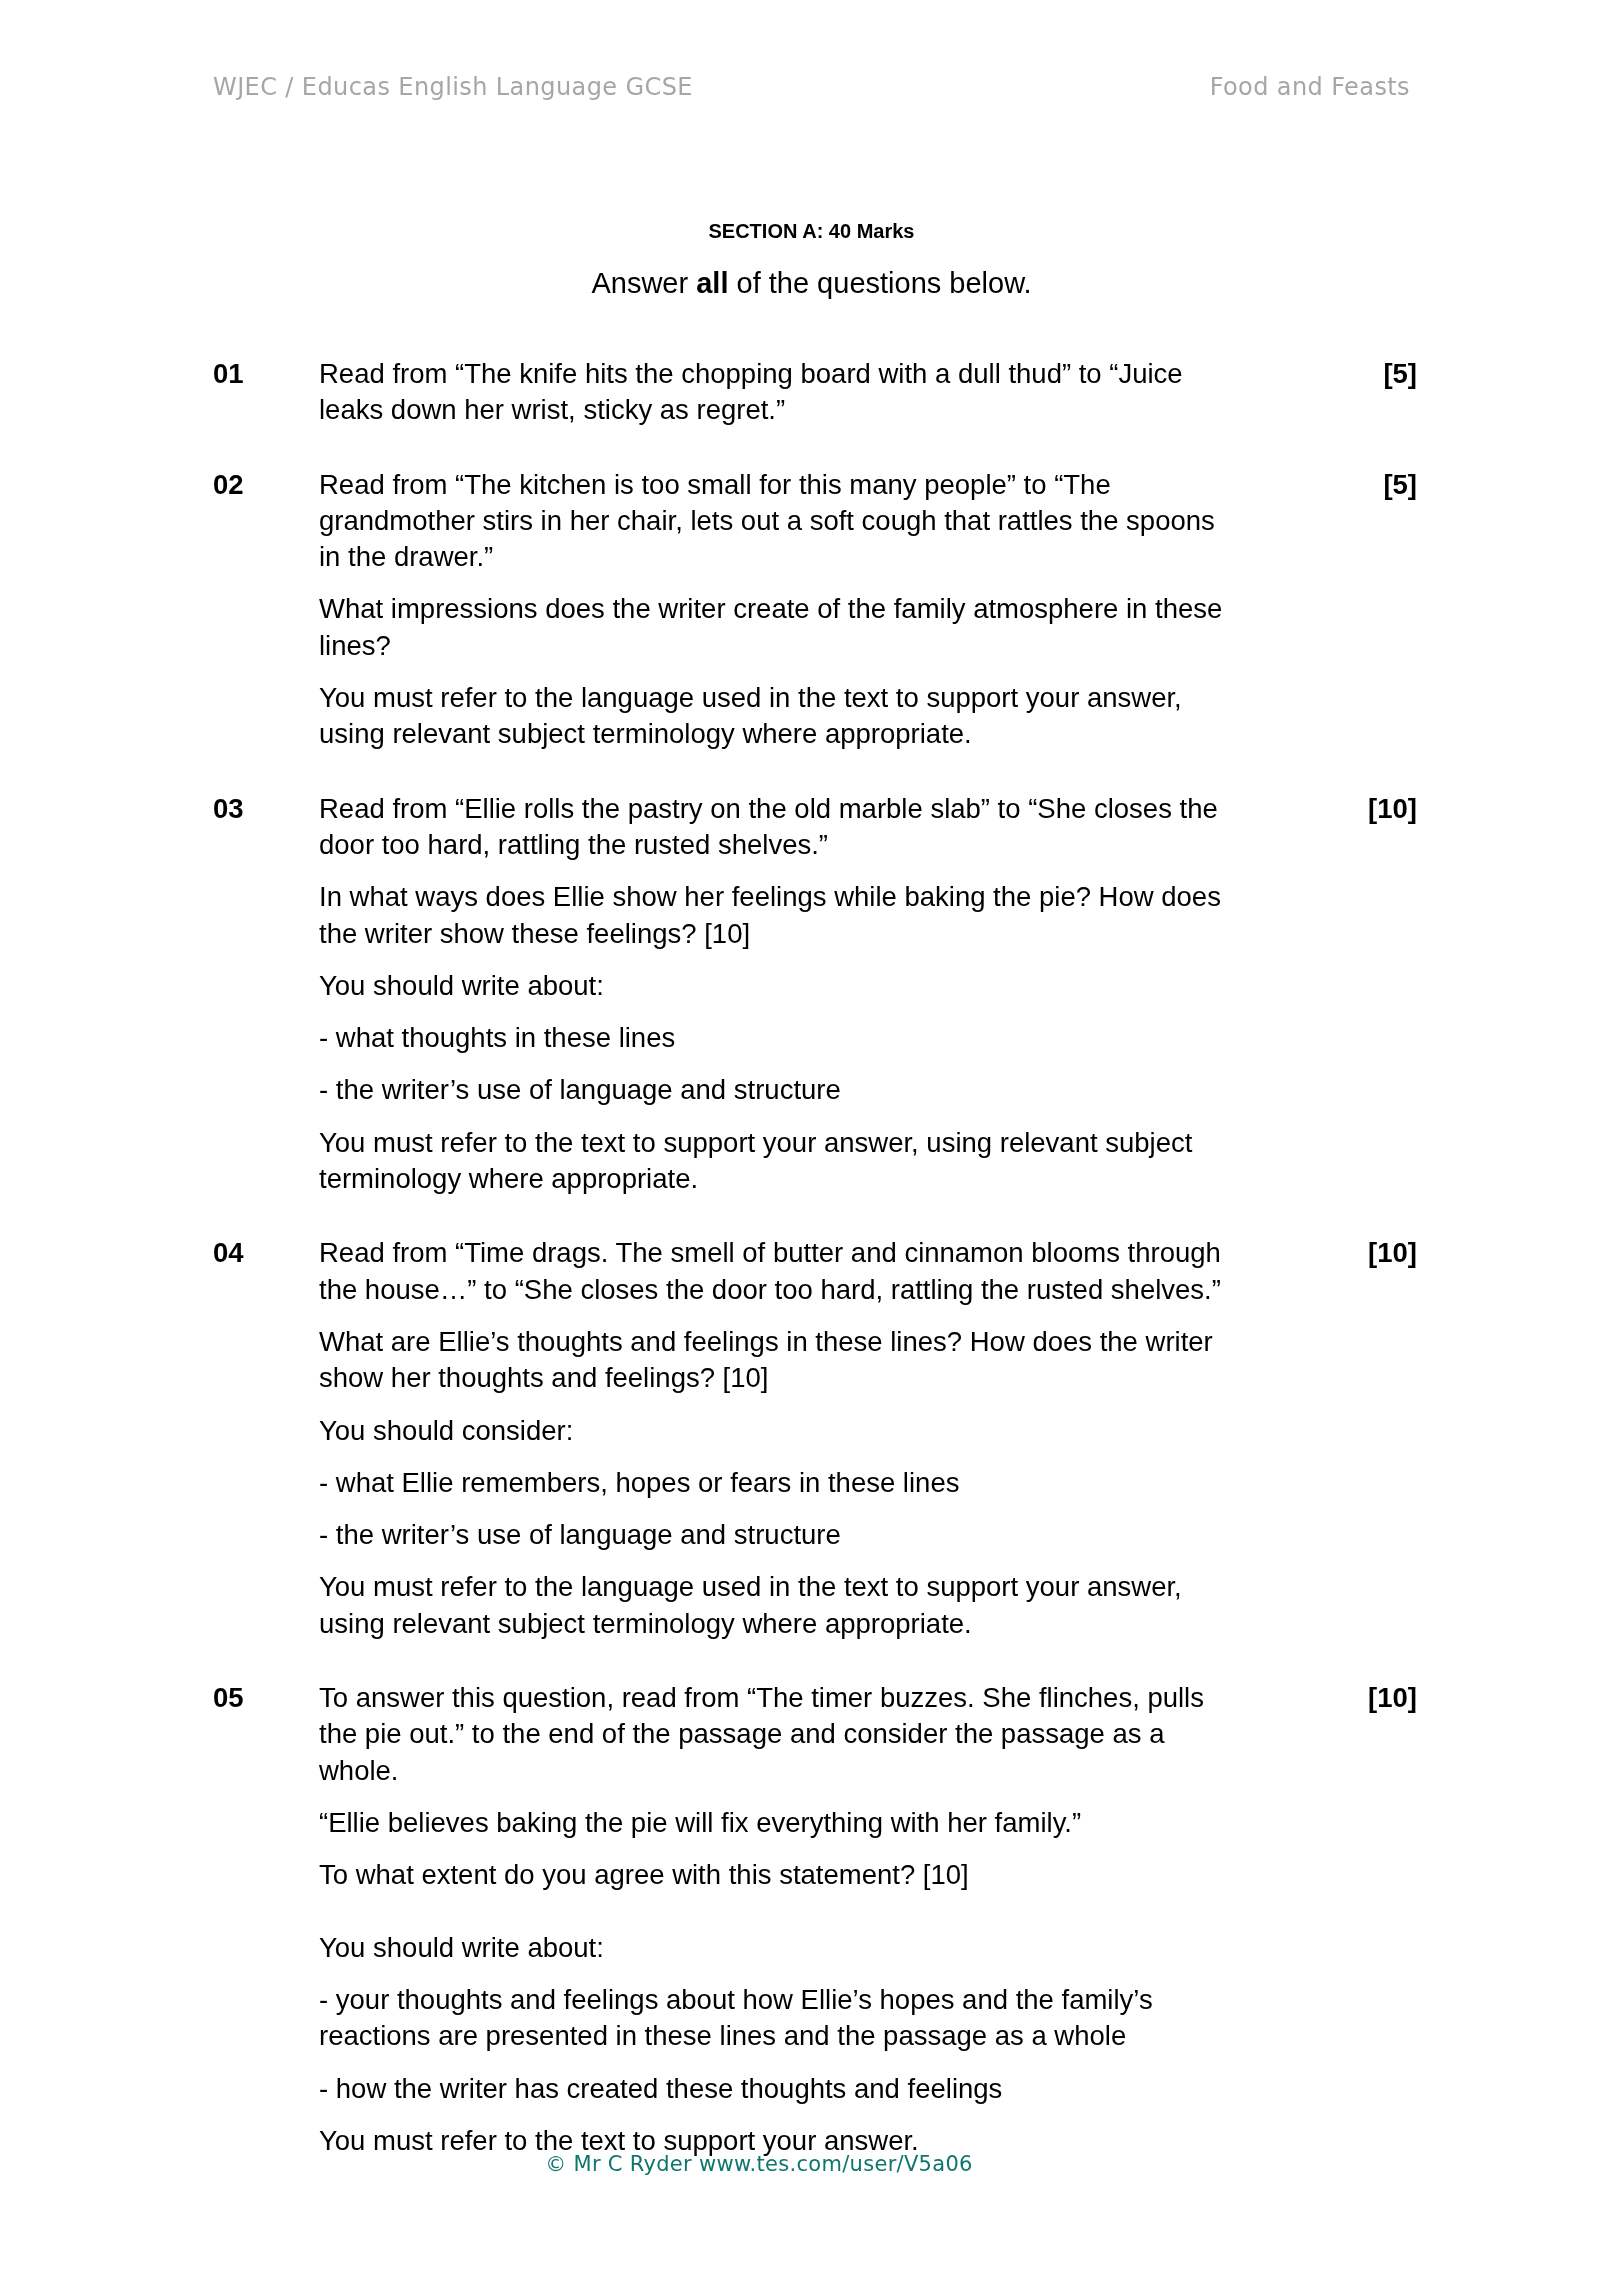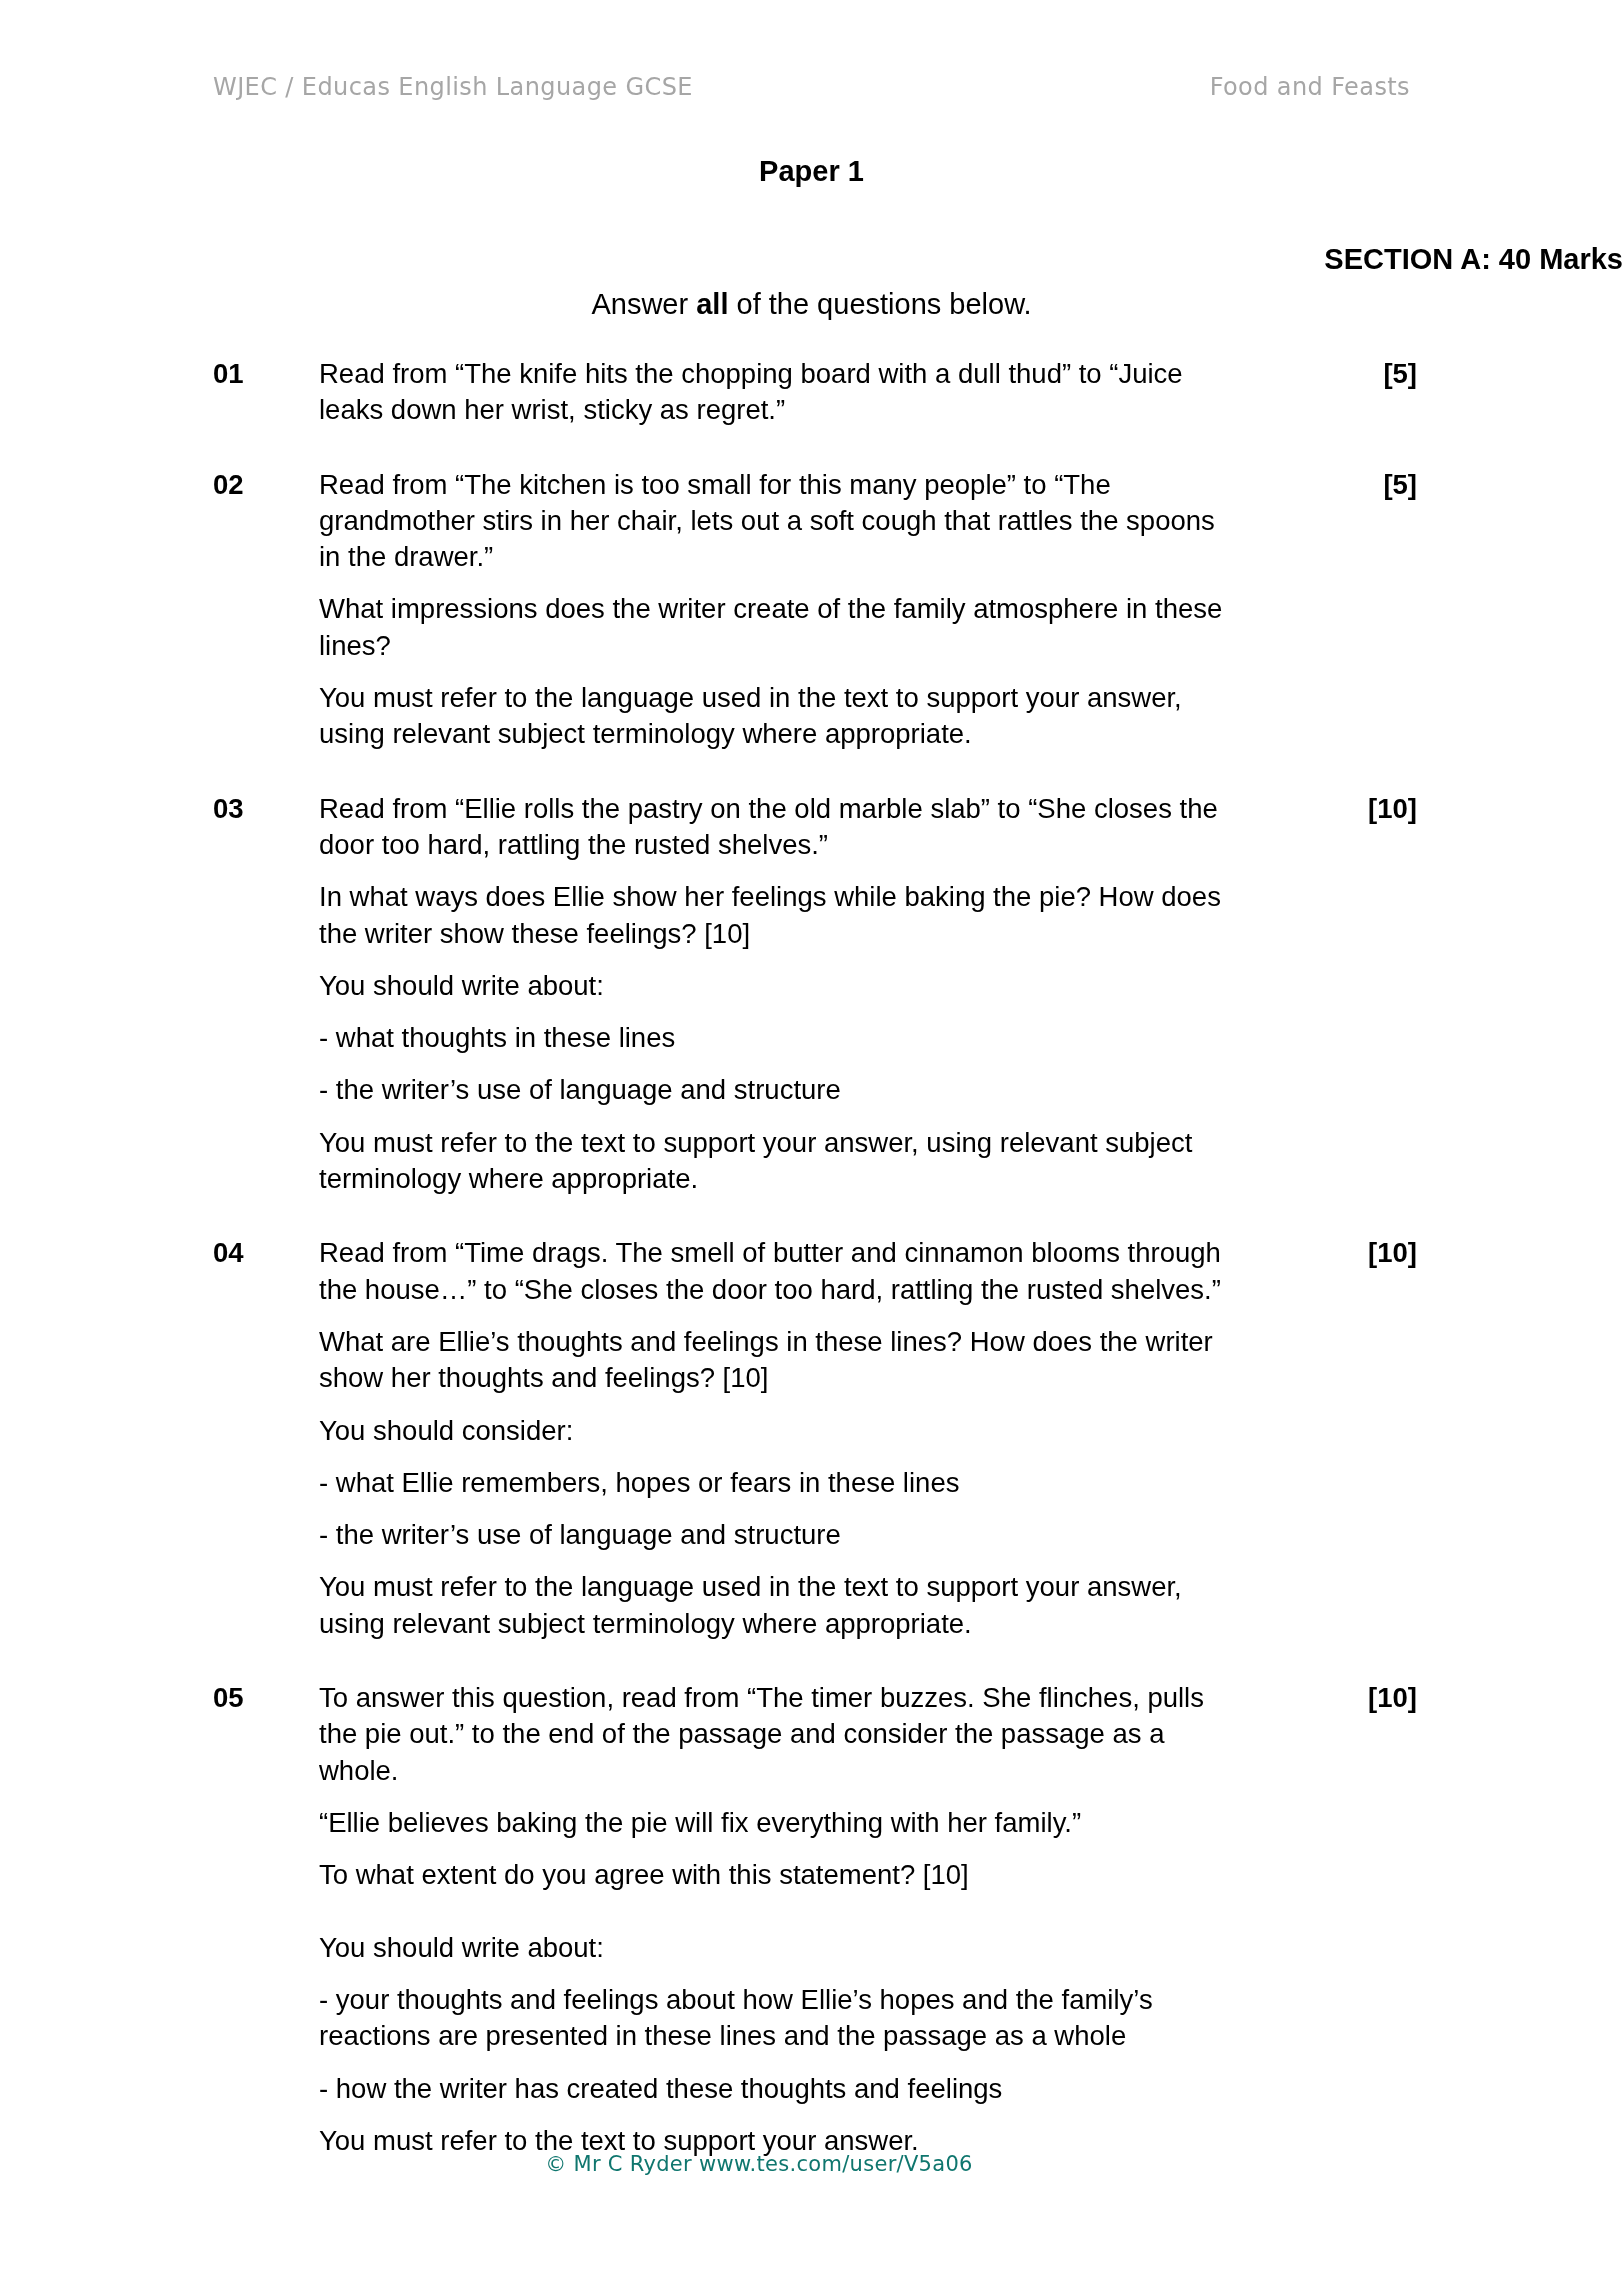--- a/index.html
+++ b/index.html
@@ -52,26 +52,25 @@
     width: 1623px;
     text-align: center;
   }
   .paper-title {
     font-size: 29px;
     font-weight: 700;
     line-height: 1.18;
     margin: 0;
   }
   .section-title {
-    font-size: 29px;
+    font-size: 20px;
     font-weight: 700;
     line-height: 1.18;
-    margin: 0;
+    margin: 12px;
     padding-top: 54px;
-    text-align: right;
   }
   .section-instruction {
     font-size: 29px;
     font-weight: 400;
     line-height: 1.18;
     margin: 0;
     padding-top: 10.5px;
   }
   .section-instruction b { font-weight: 700; }
 
@@ -139,21 +138,20 @@
 <body>
 
 <div class="page">
 
   <div class="running-head">
     <span class="rh-left">WJEC / Educas English Language GCSE</span>
     <span class="rh-right">Food and Feasts</span>
   </div>
 
   <div class="title-block">
-    <div class="paper-title">Paper 1</div>
     <div class="section-title">SECTION A: 40 Marks</div>
     <div class="section-instruction">
       <span>Answer </span><b>all</b><span> of the questions below.</span>
     </div>
   </div>
 
   <div class="questions" id="questions-root">
       <div class="question">
         <div class="q-num">01</div>
         <div class="q-body">

